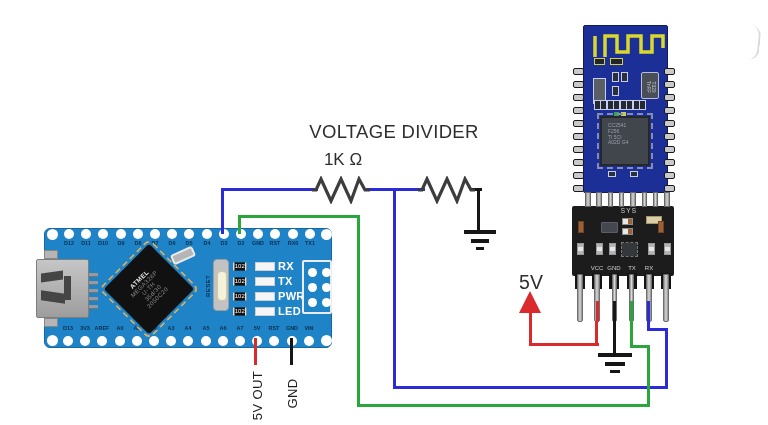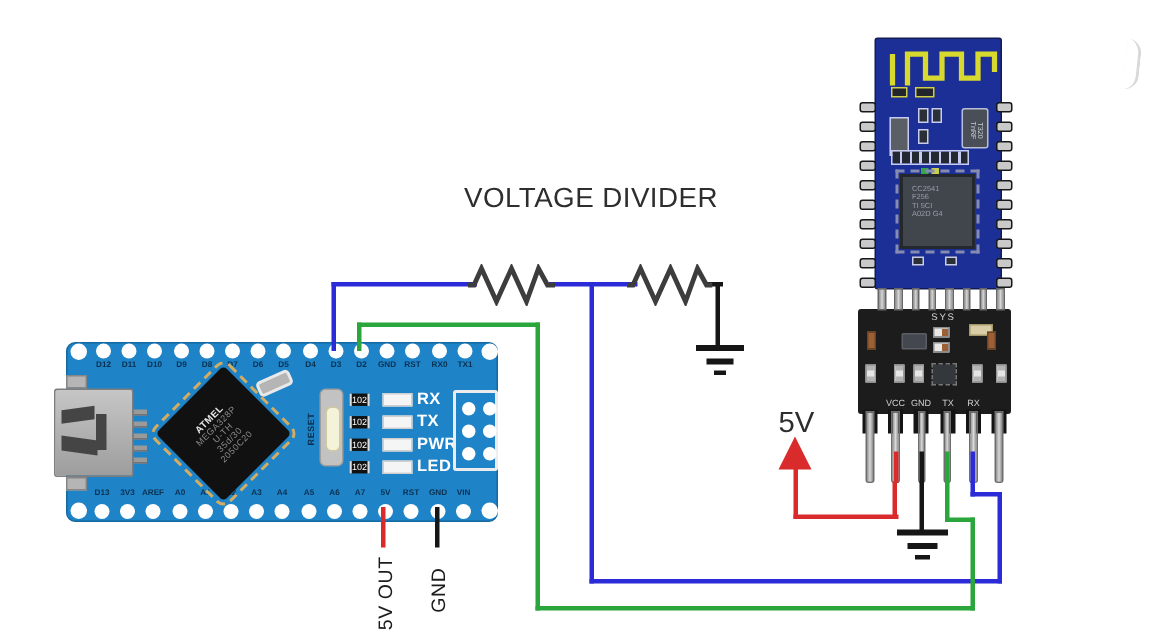--- a/index.html
+++ b/index.html
@@ -107,20 +107,21 @@
   .gndbar { position:absolute; z-index:6; background:var(--c-wire-black); }
   .wmark { position:absolute; left:750px; top:26px; width:10px; height:34px; z-index:1;
     border-right:2px solid #d9d9d9; border-radius:0 10px 10px 0; transform:rotate(6deg); }
 </style>
 </head>
 <body>
 
 <div id="stage">
 
   <div class="lbl title">VOLTAGE DIVIDER</div>
+  <div class="lbl r1">1K Ω</div>
   <div class="lbl v5">5V</div>
   <div class="lbl rot l5vout">5V OUT</div>
   <div class="lbl rot lgnd">GND</div>
 
   <div class="wire wb" style="left:221px;top:188px;width:3px;height:46px"></div>
   <div class="wire wb" style="left:221px;top:188px;width:97px;height:3px"></div>
   <div class="wire wb" style="left:366px;top:188px;width:59px;height:3px"></div>
   <div class="wire wb" style="left:393px;top:188px;width:3px;height:201px"></div>
   <div class="wire wb" style="left:393px;top:386px;width:275px;height:3px"></div>
   <div class="wire wb" style="left:665px;top:328px;width:3px;height:61px"></div>

